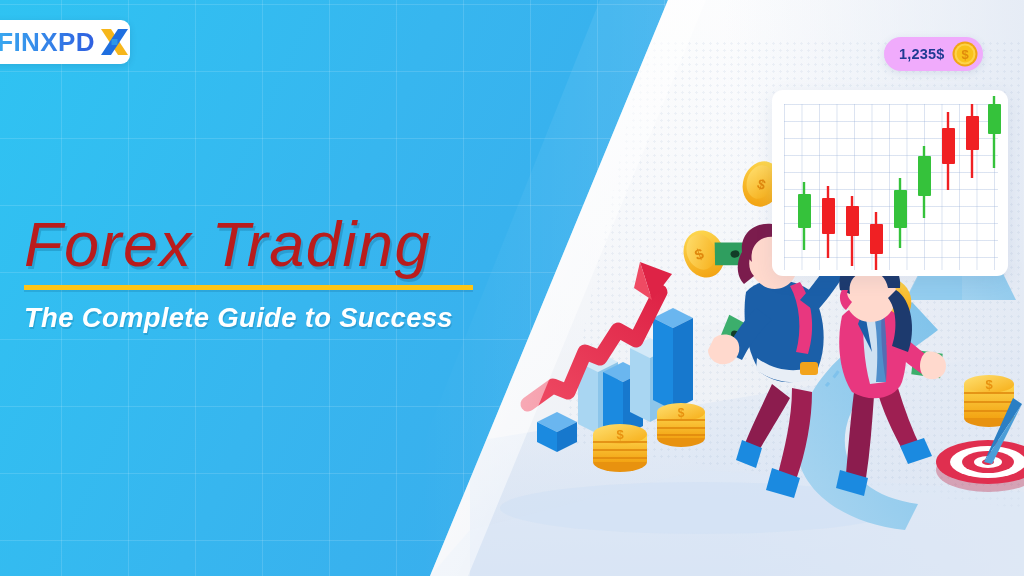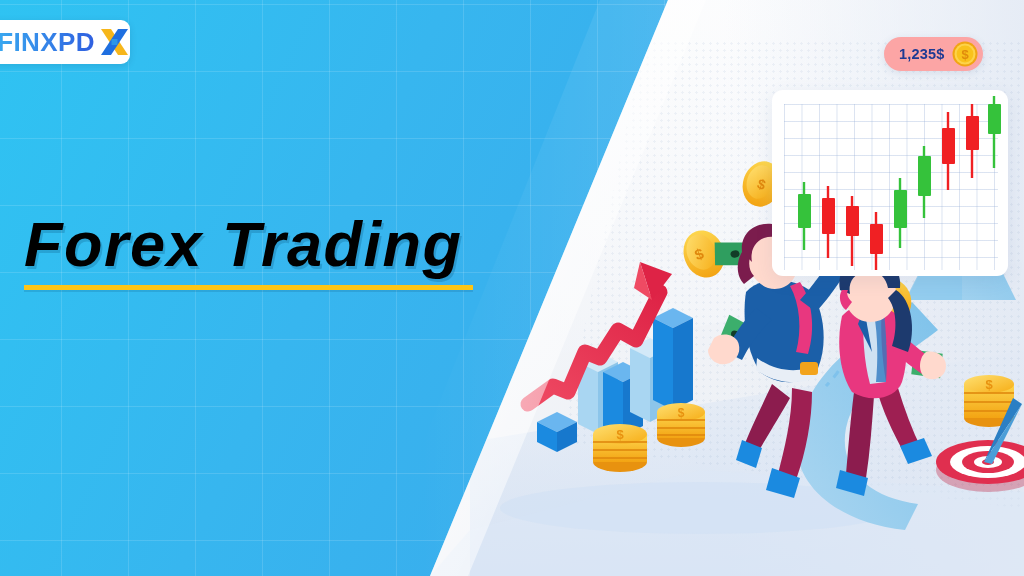--- a/index.html
+++ b/index.html
@@ -82,42 +82,42 @@
     background:linear-gradient(90deg,#3aa9f0,#2f5fe0);
     -webkit-background-clip:text; background-clip:text; color:transparent;
     line-height:1;
   }
   .logo-x-wrap{ position:relative; width:33px; height:32px; margin-left:3px; }
   .logo-x-wrap svg{ display:block; }
 
   
   .headline-block{ position:absolute; left:24px; top:212px; width:470px; }
   .headline{
-    font-size:63px; font-weight:bold; font-style:italic;
-    color:#000000; letter-spacing:1.5px; line-height:1.02;
+    font-size:63px; font-weight:normal; font-style:italic;
+    color:#b91c1c; letter-spacing:1.5px; line-height:1.02;
     text-shadow:2px 3px 0 rgba(0,70,110,.22);
     white-space:nowrap;
   }
   .headline-rule{
     height:5px; width:449px; background:#fdc516; margin-top:9px;
     box-shadow:0 2px 0 rgba(0,70,110,.16);
   }
   .subhead{
     margin-top:12px;
     font-size:27.5px; font-style:italic; font-weight:bold;
     color:#ffffff; letter-spacing:.3px;
     text-shadow:1px 2px 0 rgba(0,70,110,.2);
     white-space:nowrap;
   }
 
   
   .price-badge{
     position:absolute; left:884px; top:37px;
     height:34px; padding:0 5px 0 15px;
-    background:#fca5a5; border-radius:20px;
+    background:#f0abfc; border-radius:20px;
     display:flex; align-items:center; gap:7px;
     box-shadow:0 2px 8px rgba(40,70,120,.11);
   }
   .price-text{ font-size:14.5px; font-weight:bold; color:#1f3a93; letter-spacing:.2px; }
 
   
   .chart-card{
     position:absolute; left:772px; top:90px; width:236px; height:186px;
     background:#fff; border-radius:11px;
     box-shadow:0 5px 18px rgba(60,90,140,.09);
@@ -430,20 +430,21 @@
         <path d="M3 3 L13 3 L30 29 L20 29 Z" fill="#f6b61b"></path>
         <path d="M30 3 L20 3 L3 29 L13 29 Z" fill="#1f6fe0"></path>
         <path d="M13.5 13 L19.5 13 L19.5 19 L13.5 19 Z" fill="#2f9ce8" opacity=".85"></path>
       </svg>
     </span>
   </div>
 
   <div class="headline-block">
     <div class="headline">Forex Trading</div>
     <div class="headline-rule"></div>
+    <div class="subhead">The Complete Guide to Success</div>
   </div>
 
   <div class="price-badge">
     <span class="price-text">1,235$</span>
     <svg width="26" height="26" viewBox="0 0 26 26">
       <circle cx="13" cy="13" r="12.5" fill="#f1a513"></circle>
       <circle cx="13" cy="13" r="10.5" fill="#fdd34a"></circle>
       <circle cx="13" cy="13" r="8.4" fill="#f9c21c"></circle>
       <text x="13" y="18.4" font-size="13" font-weight="bold" fill="#e08c0c" text-anchor="middle" font-family="Liberation Sans, sans-serif">$</text>
     </svg>

